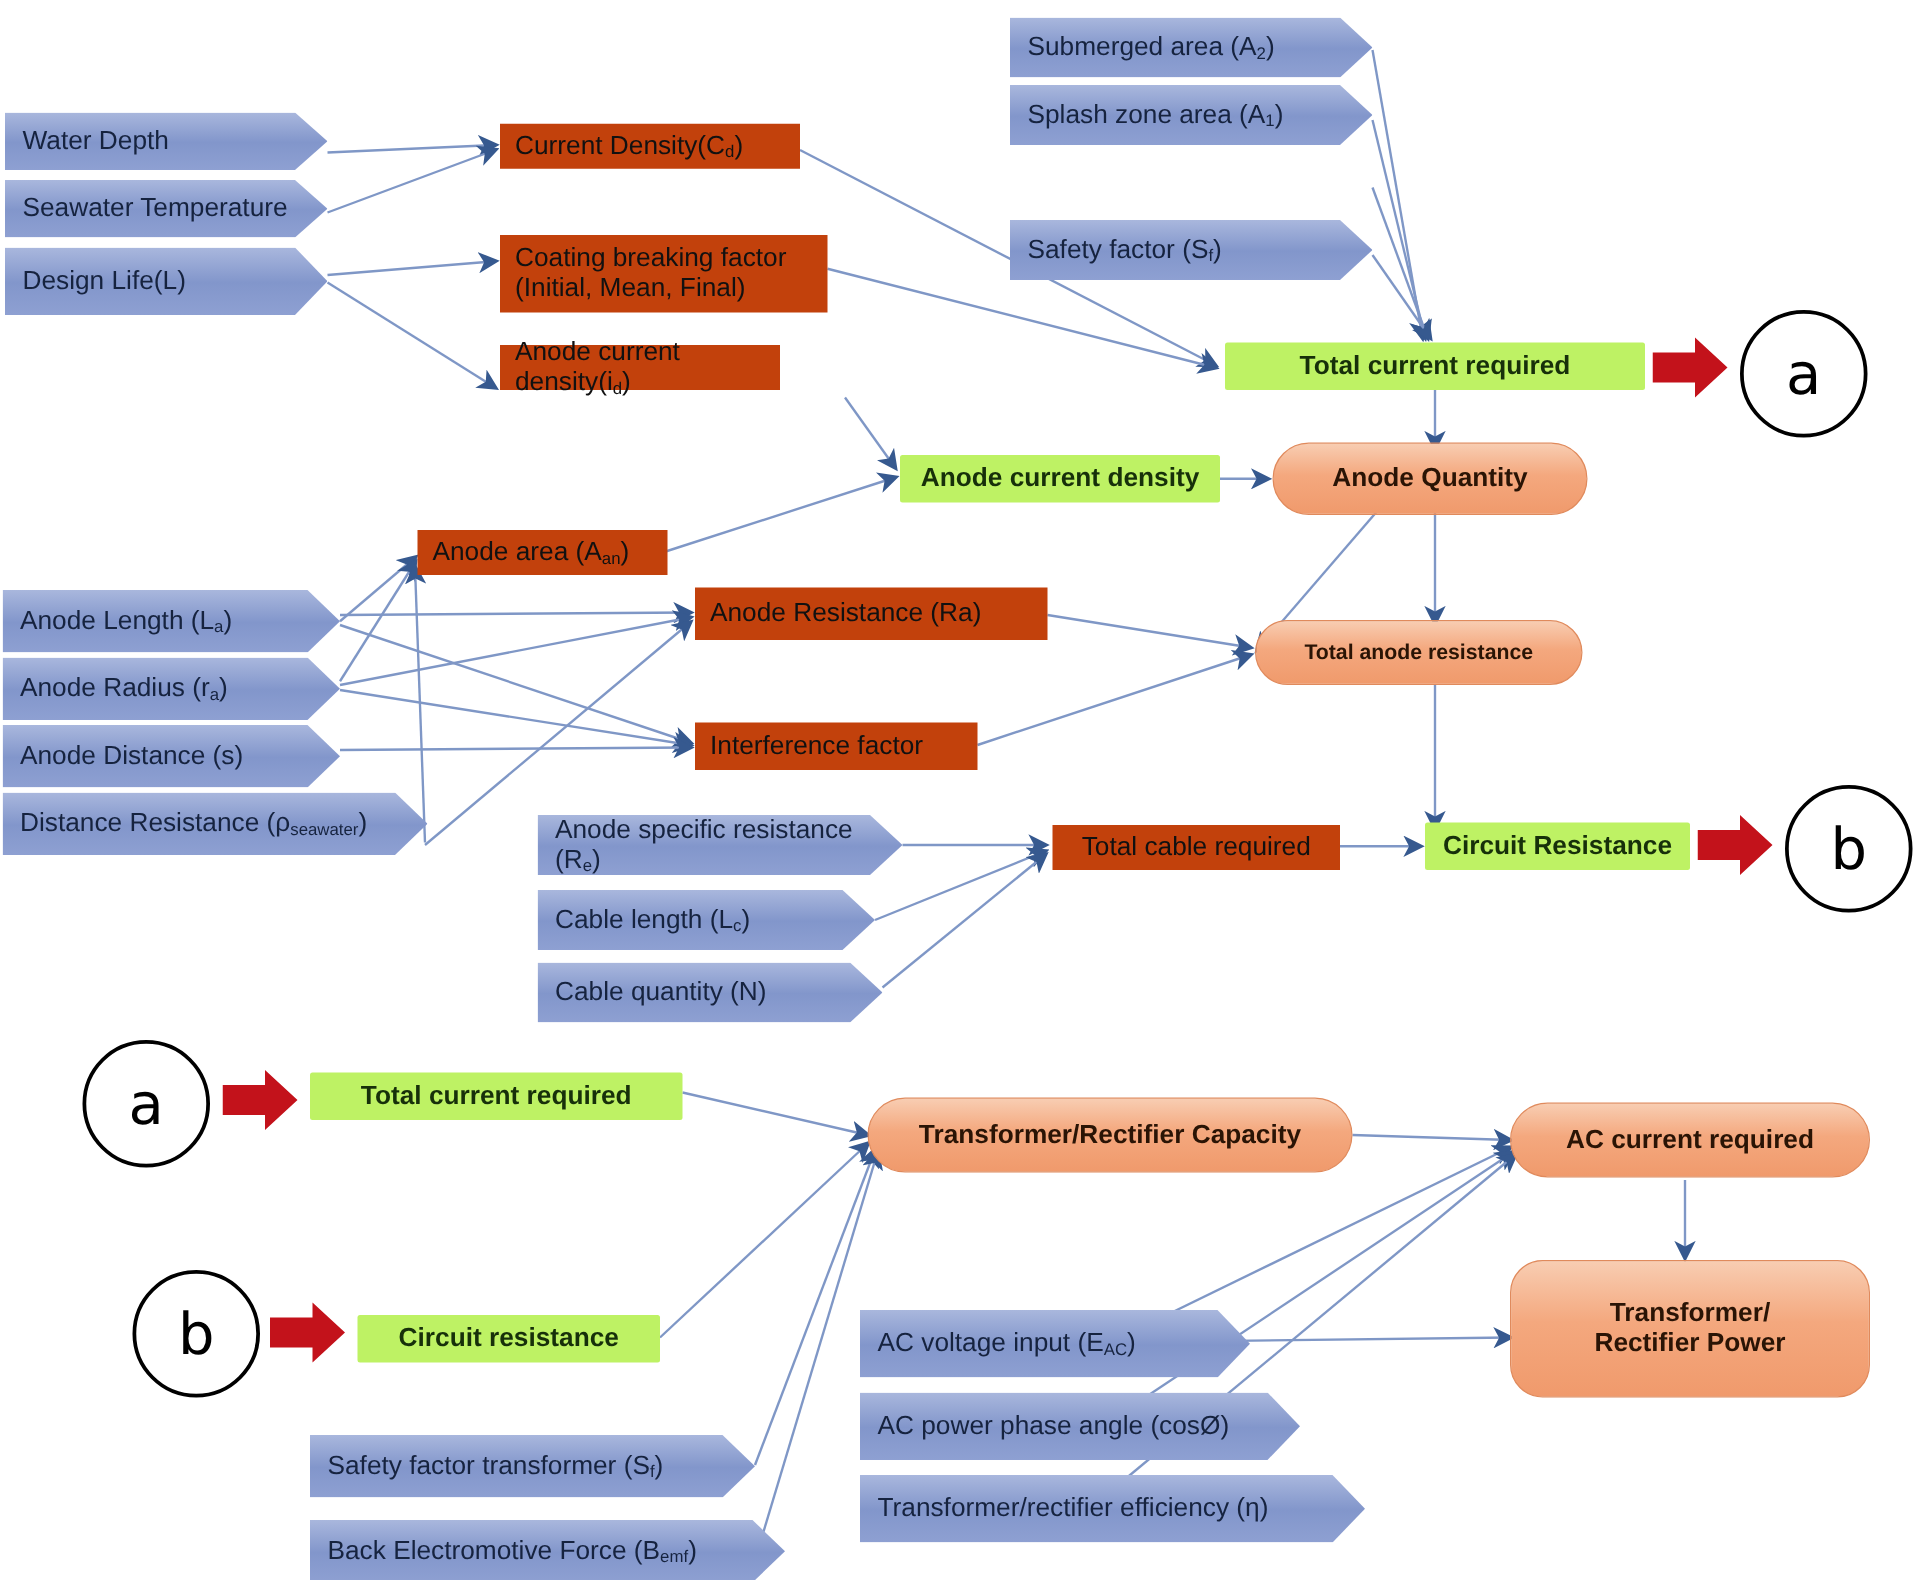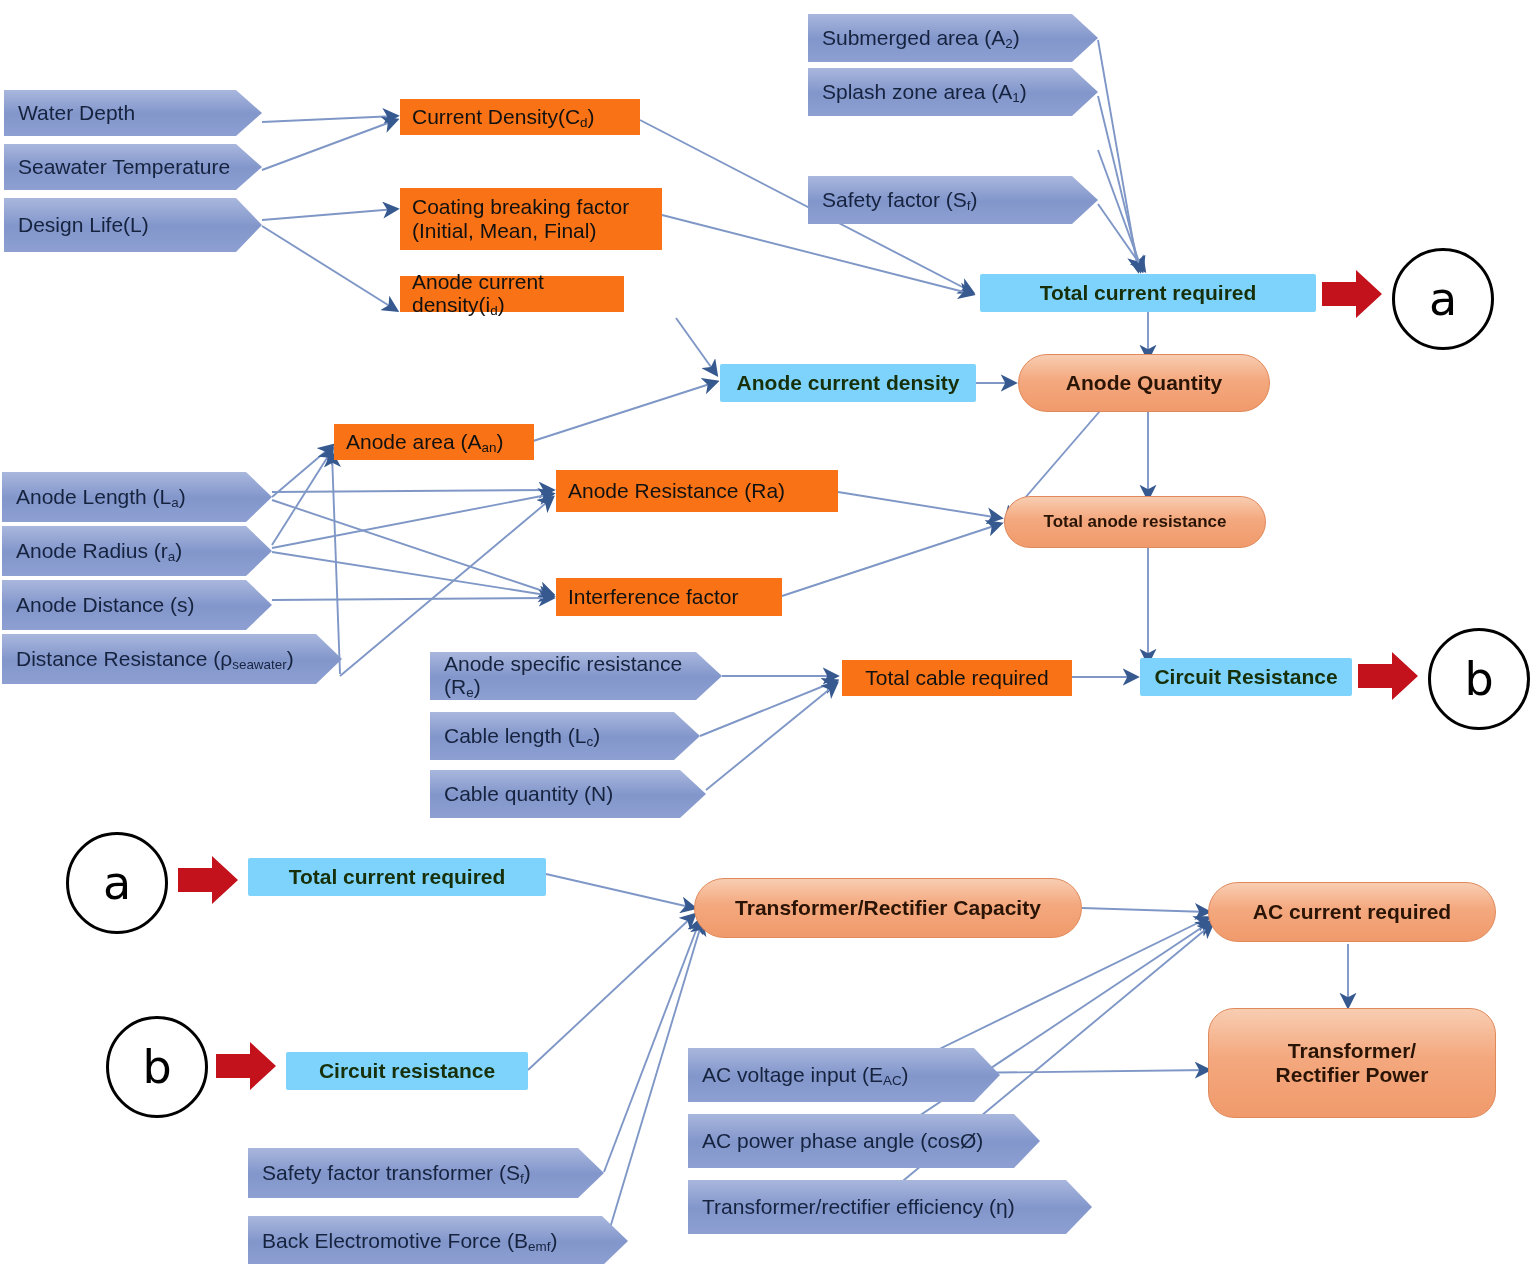--- a/index.html
+++ b/index.html
@@ -19,27 +19,27 @@
     color:#16233f;
     -webkit-clip-path:polygon(0 0, calc(100% - 26px) 0, 100% 50%, calc(100% - 26px) 100%, 0 100%);
     clip-path:polygon(0 0, calc(100% - 26px) 0, 100% 50%, calc(100% - 26px) 100%, 0 100%);
     padding-left:14px;padding-right:30px;
     font-size:21px;
   }
   .blue .lbl{font-weight:400;}
 
   
   .grey{
-    background:#f97316;color:#111;
+    background:#c2410c;color:#111;
     padding:4px 12px;font-size:21px;
   }
 
   
   .green{
-    background:#7dd3fc;color:#17300a;
+    background:#bef264;color:#17300a;
     padding:4px 12px;font-size:21px;font-weight:bold;
     justify-content:flex-start;text-align:center;
     border-radius:2px;
   }
 
   
   .orange{
     background:linear-gradient(180deg,#f8cdb2 0%,#f4a87e 45%,#f09a6c 100%);
     border:1px solid #e08a5c;
     color:#2a1405;font-weight:bold;

